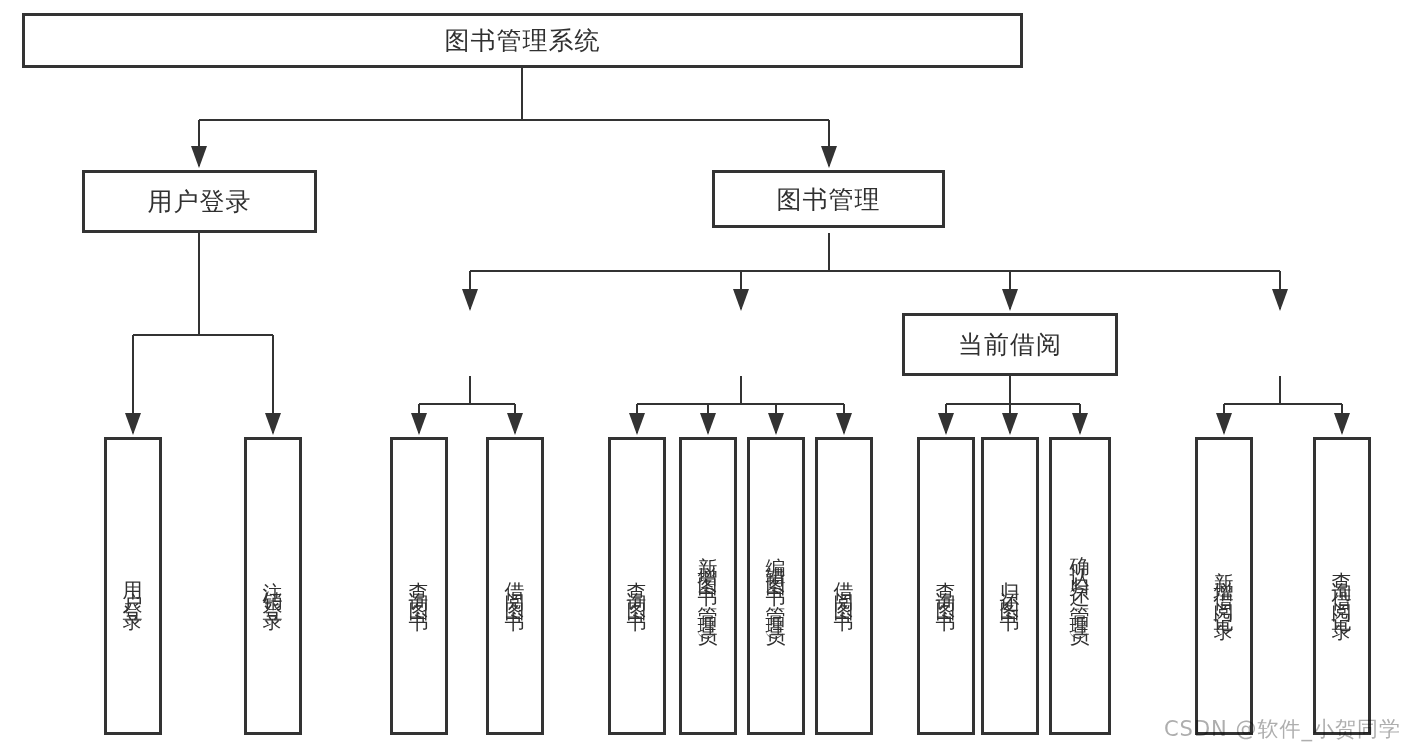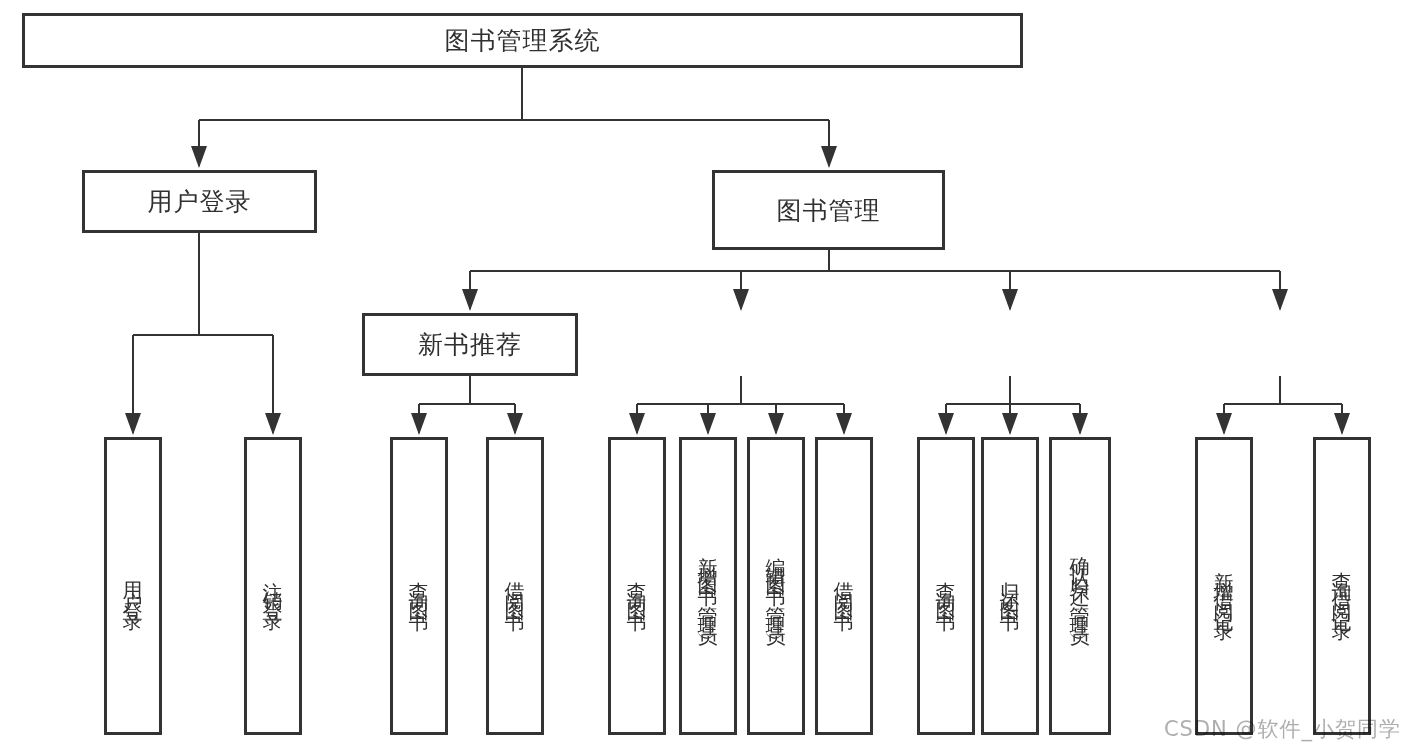--- a/index.html
+++ b/index.html
@@ -16,21 +16,21 @@
     text-align:center;
   }
   .hbox .lbl{font-size:25px;letter-spacing:1px;white-space:nowrap;}
   .vbox{top:437px;width:58px;height:298px;}
   .vbox .lbl{
     writing-mode:vertical-rl;text-orientation:mixed;
     font-size:20px;letter-spacing:10px;line-height:1;
   }
   #n-root{left:22px;top:13px;width:1001px;height:55px;}
   #n-l2-0{left:82px;top:170px;width:235px;height:63px;}
-  #n-l2-1{left:712px;top:170px;width:233px;height:80px;justify-content:center;}
+  #n-l2-1{left:712px;top:170px;width:233px;height:58px;justify-content:center;}
   #n-l3-0{left:362px;top:313px;width:216px;height:63px;}
   #n-l3-1{left:633px;top:313px;width:216px;height:63px;}
   #n-l3-2{left:902px;top:313px;width:216px;height:63px;}
   #n-l3-3{left:1173px;top:313px;width:214px;height:63px;}
   #n-g1-0{left:104px;} #n-g1-1{left:244px;}
   #n-g2-0{left:390px;} #n-g2-1{left:486px;}
   #n-g3-0{left:608px;} #n-g3-1{left:679px;} #n-g3-2{left:747px;} #n-g3-3{left:815px;}
   #n-g4-0{left:917px;} #n-g4-1{left:981px;} #n-g4-2{left:1049px;width:62px;}
   #n-g5-0{left:1195px;} #n-g5-1{left:1313px;}
   .watermark{
@@ -89,22 +89,22 @@
     <span class="lbl">图书管理系统</span>
   </div>
 
   <div class="box hbox" id="n-l2-0">
     <span class="lbl">用户登录</span>
   </div>
   <div class="box hbox" id="n-l2-1">
     <span class="lbl">图书管理</span>
   </div>
 
-  <div class="box hbox" id="n-l3-0">
-    <span class="lbl">新书推荐</span>
+  <div class="box hbox" id="n-l3-2">
+    <span class="lbl">当前借阅</span>
   </div>
 
   <div class="box vbox" id="n-g1-0">
     <span class="lbl">用户登录</span>
   </div>
   <div class="box vbox" id="n-g1-1">
     <span class="lbl">注销登录</span>
   </div>
 
   <div class="box vbox" id="n-g2-0">

